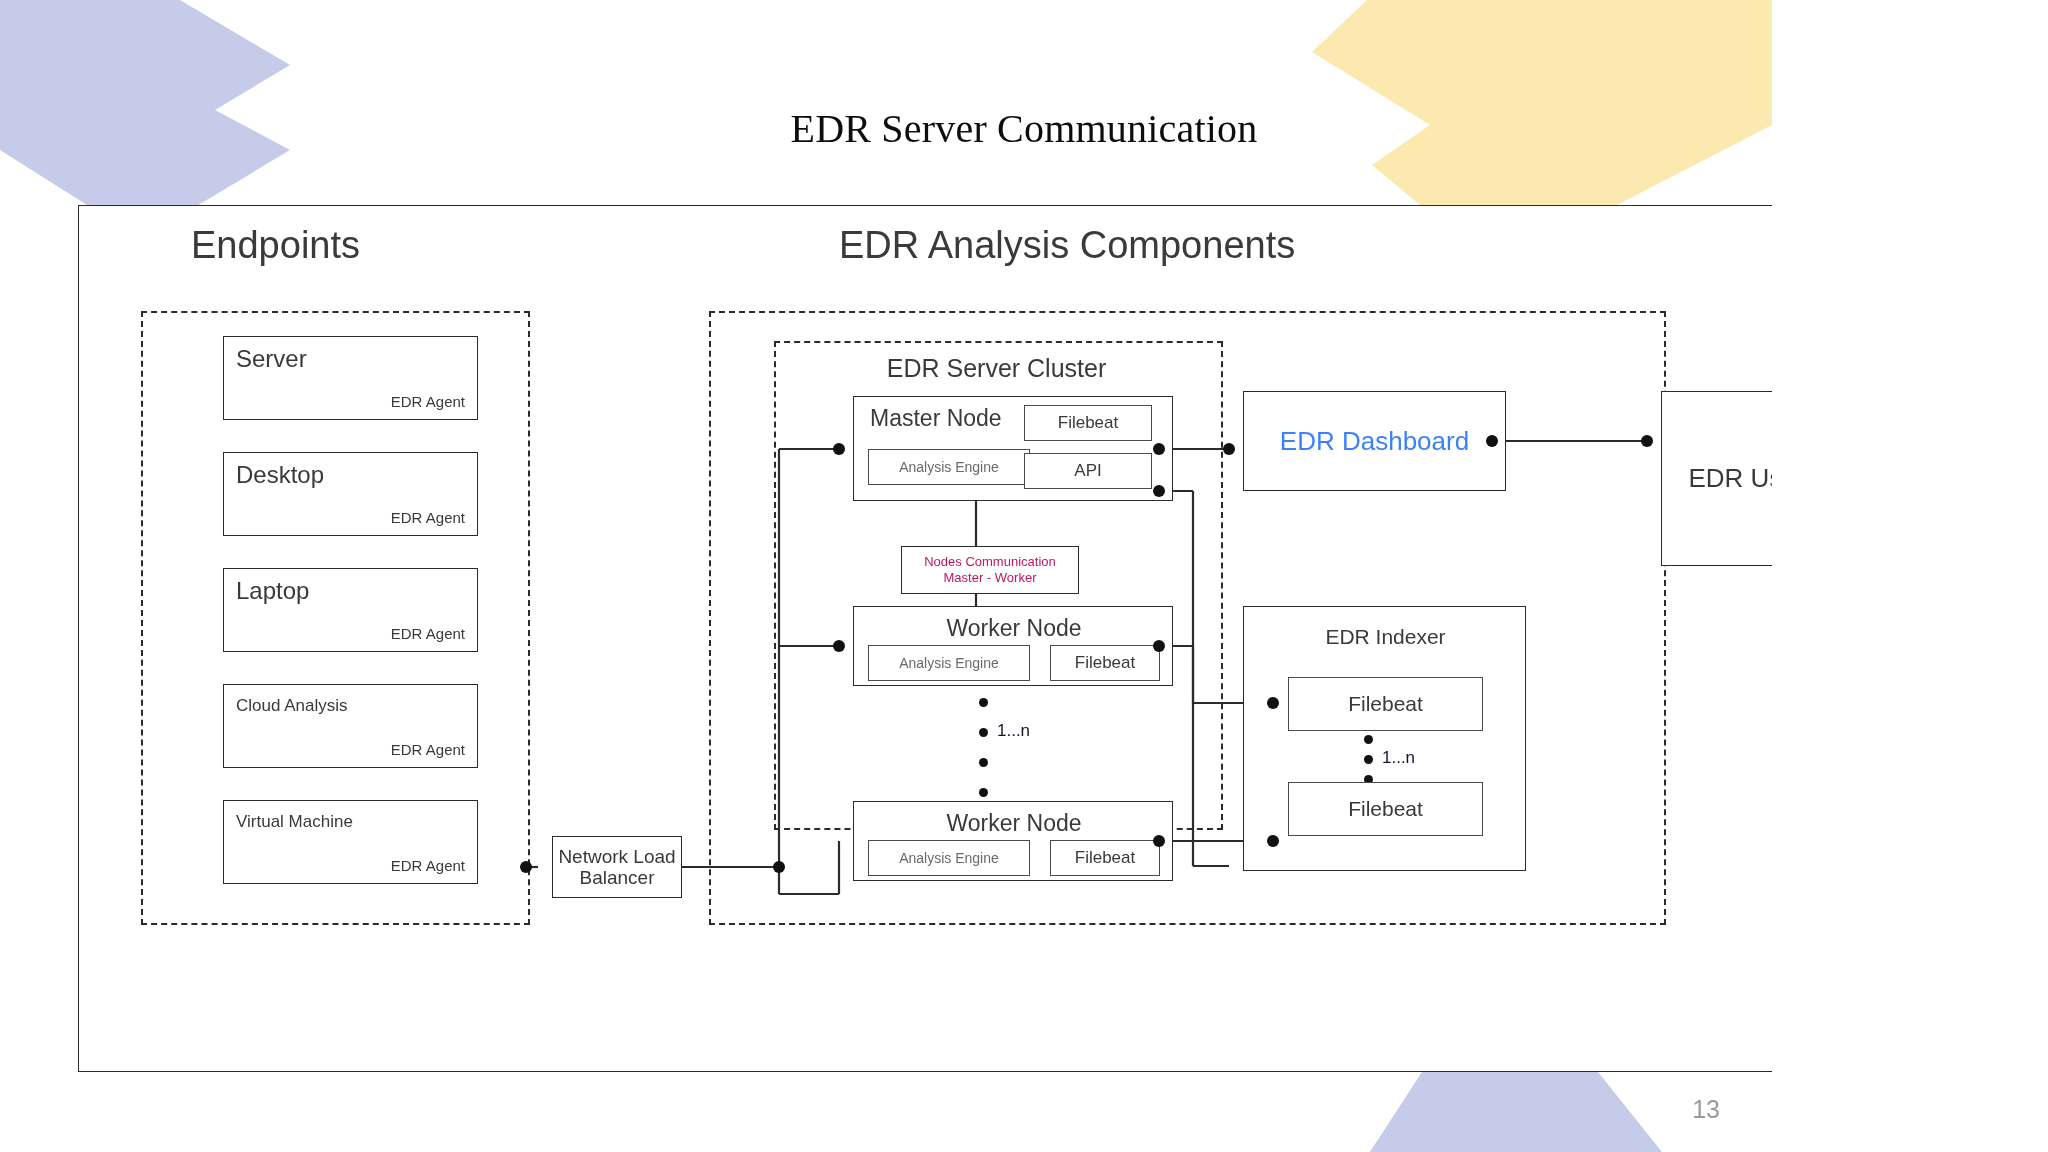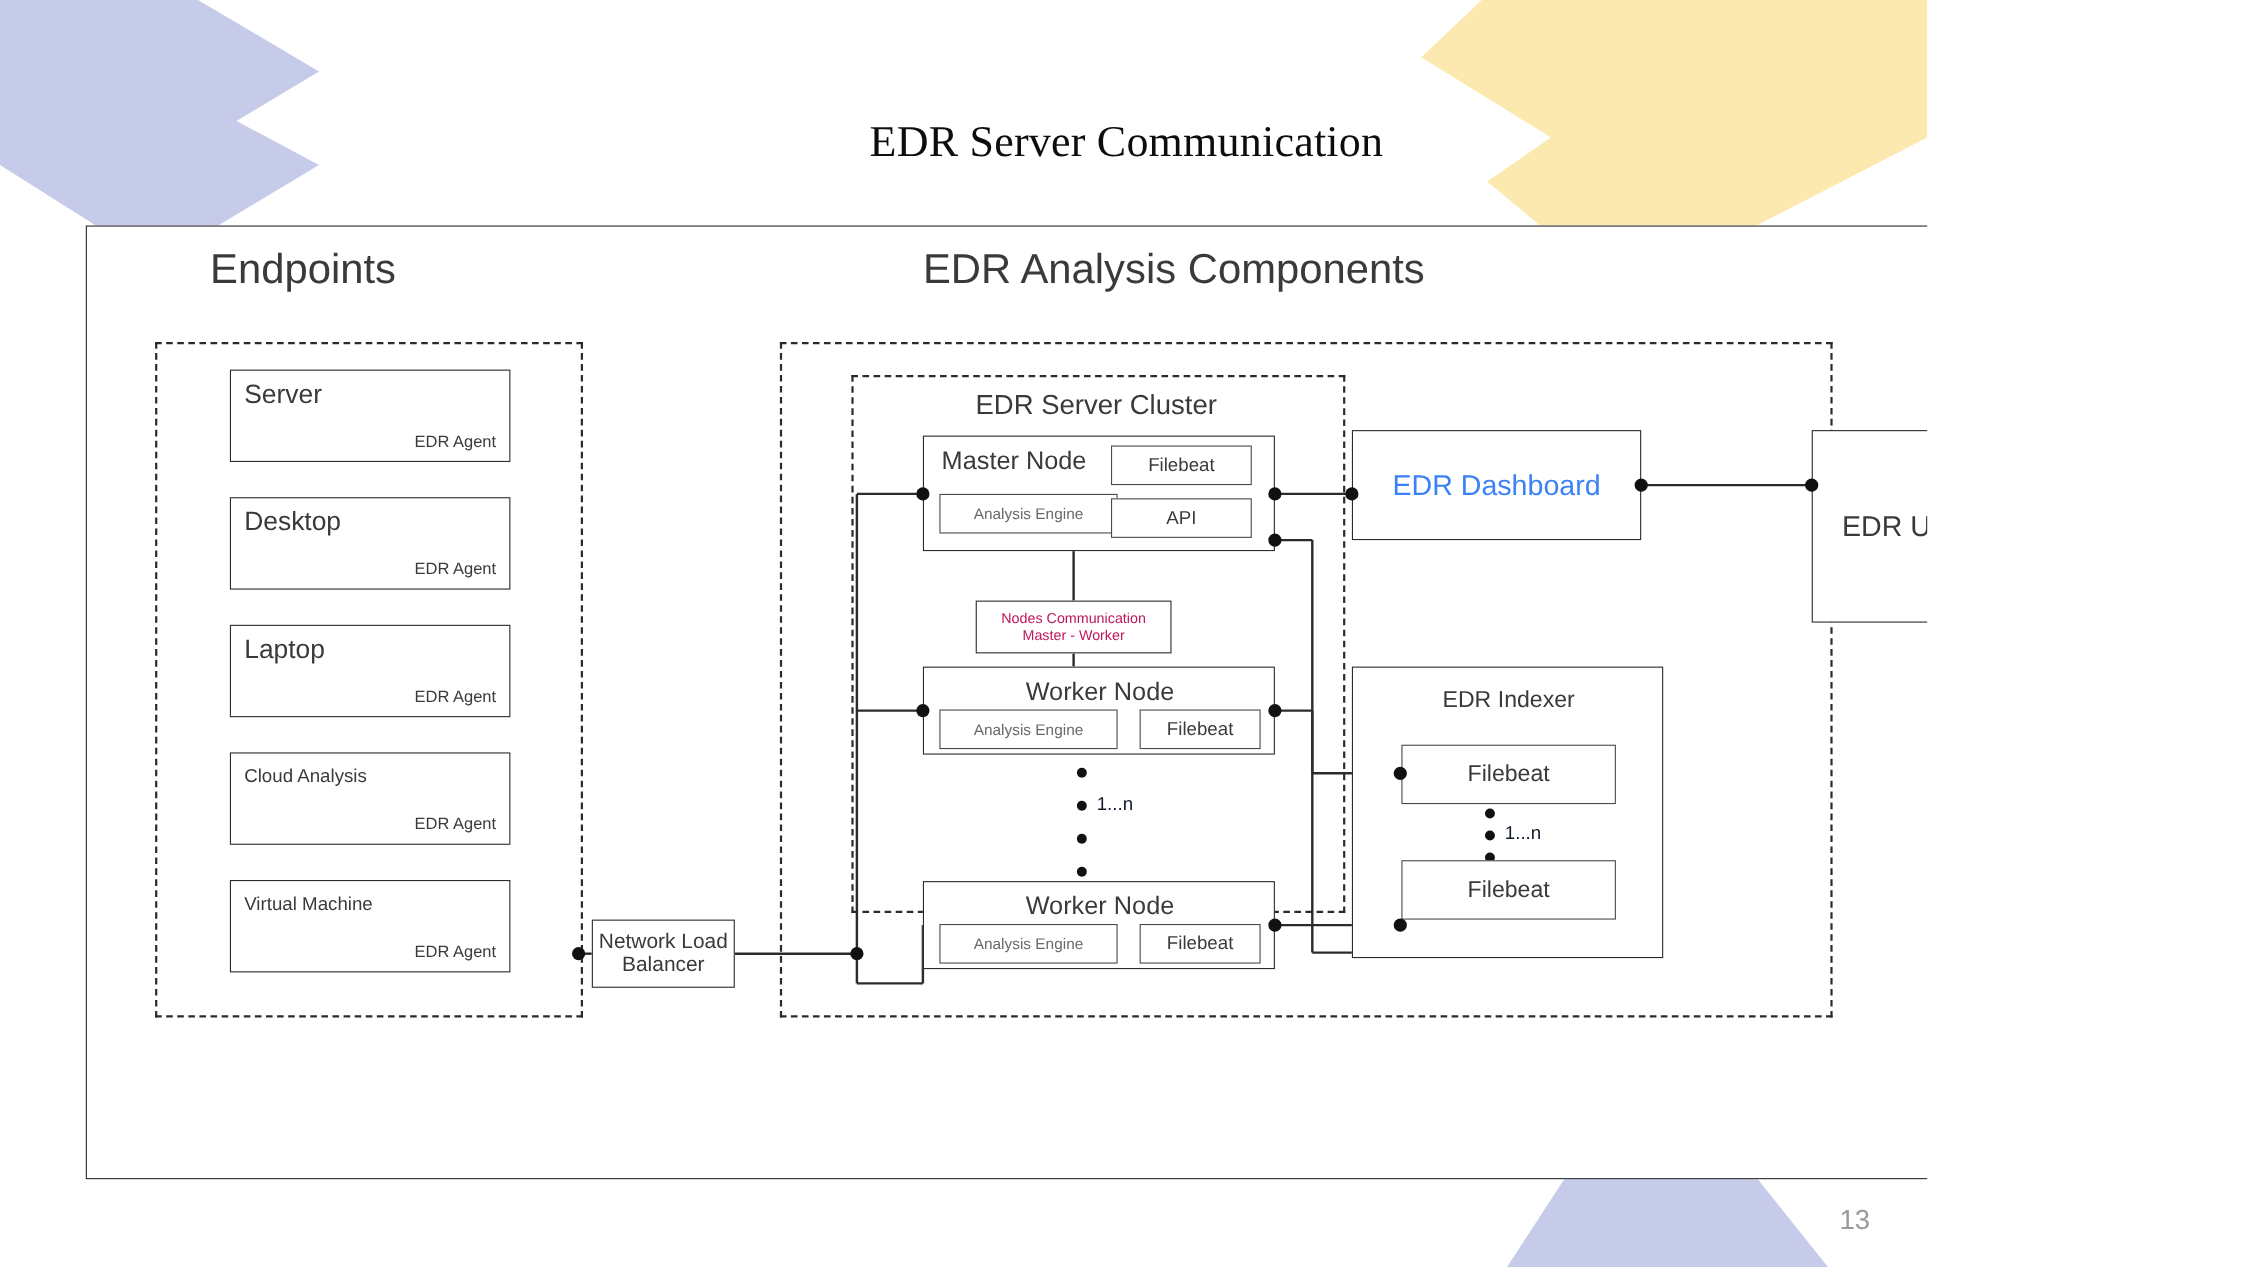--- a/index.html
+++ b/index.html
@@ -7,20 +7,21 @@
     padding: 0;
     background: #ffffff;
   }
   #slide {
     position: relative;
     width: 1752px;
     height: 1152px;
     background: #ffffff;
     overflow: hidden;
     font-family: "Liberation Sans", sans-serif;
+    padding-left: 20px;
   }
 
   
   .deco {
     position: absolute;
     pointer-events: none;
   }
   #deco-top-left { left: 0; top: 0; width: 290px; height: 210px; }
   #deco-top-right { right: 0; top: 0; width: 500px; height: 205px; }
   #deco-bottom { left: 1370px; bottom: 0; width: 420px; height: 90px; }
@@ -76,20 +77,21 @@
   #zone-endpoints { left: 62px;  top: 105px; width: 385px;  height: 610px; }
   #zone-central   { left: 630px; top: 105px; width: 953px;  height: 610px; }
   #zone-cluster   { left: 695px; top: 135px; width: 445px;  height: 485px; }
 
   
   .box {
     position: absolute;
     border: 1.8px solid #2b2b2b;
     background: #ffffff;
     box-sizing: border-box;
+    margin-left: 14px;
   }
   .box-inner {
     position: absolute;
     border: 1.6px solid #4a4a4a;
     background: #ffffff;
     box-sizing: border-box;
     display: flex;
     align-items: center;
     justify-content: center;
   }

